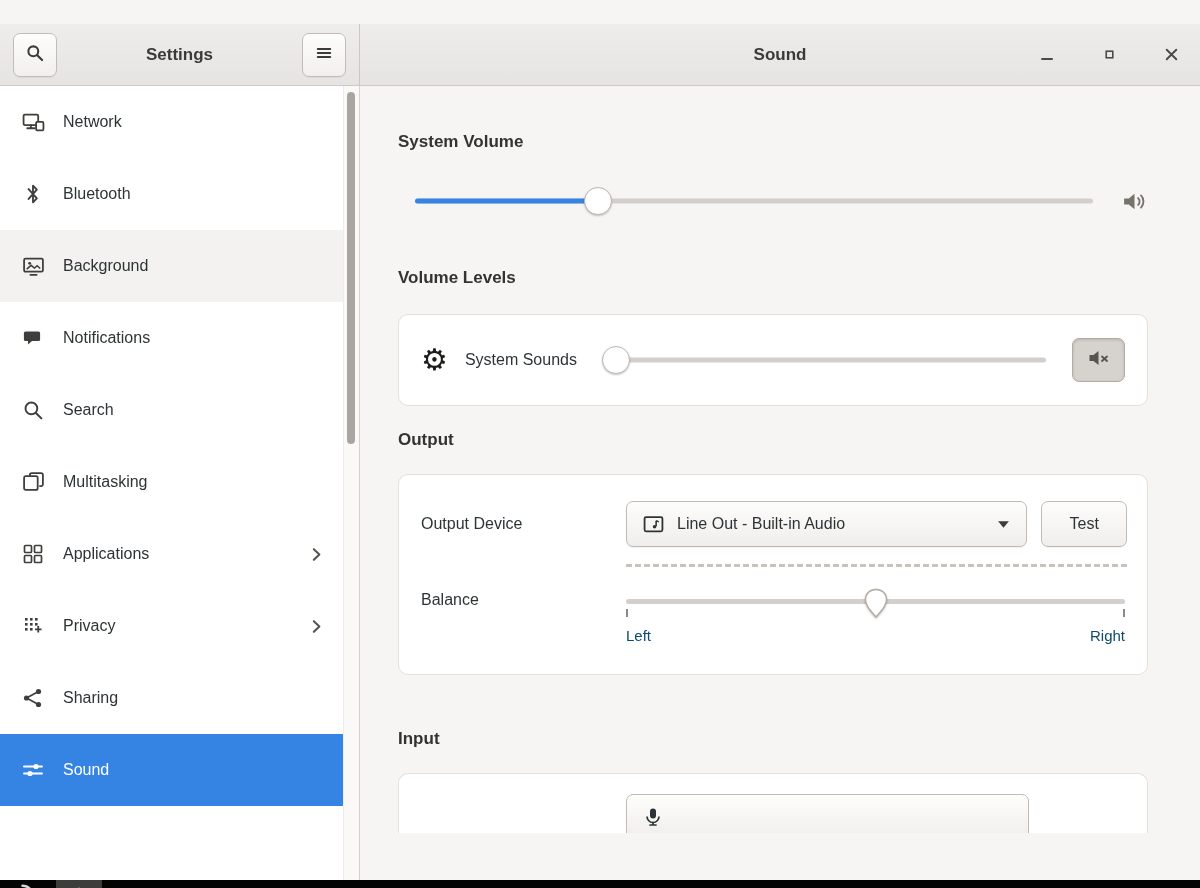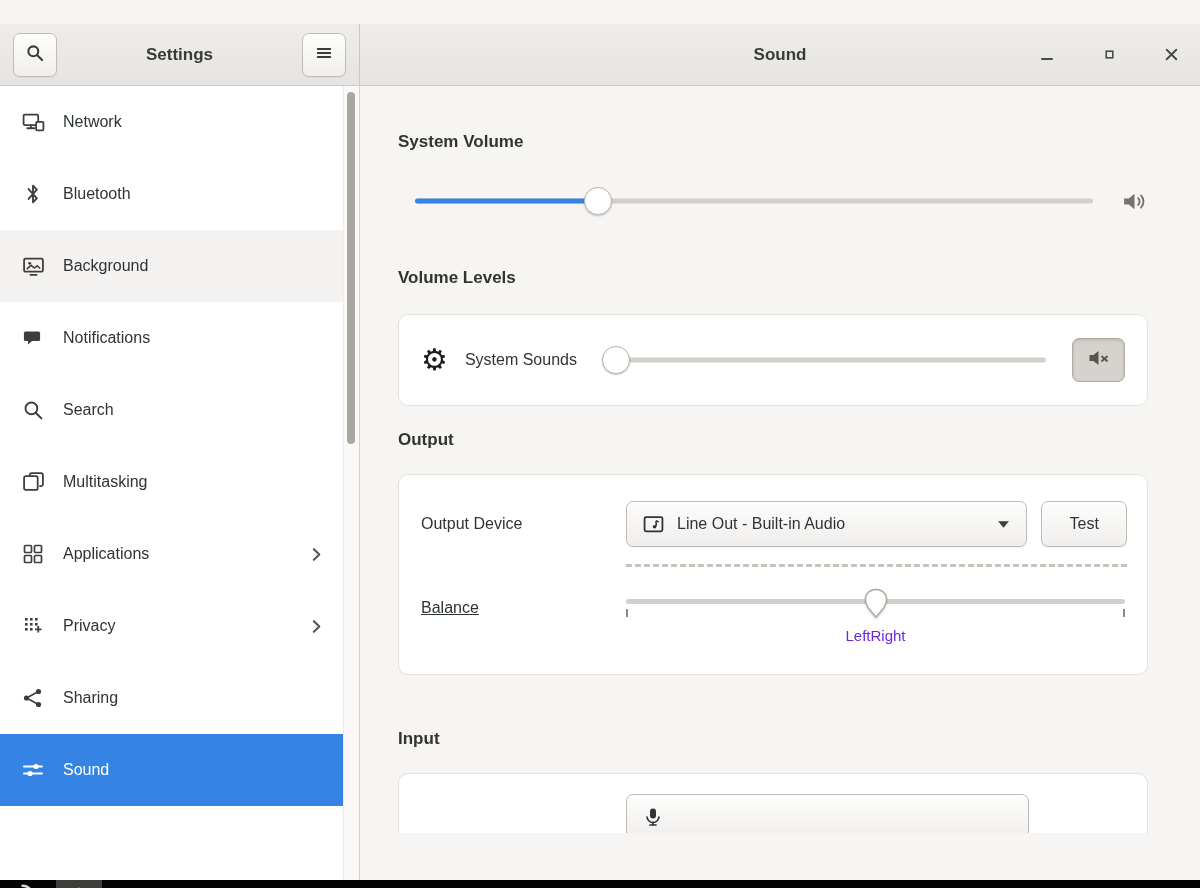--- a/index.html
+++ b/index.html
@@ -92,28 +92,28 @@
   .dd-icon { color: #2e3436; display: flex; }
   .test-btn {
     margin-left: 14px; width: 86px; height: 46px; border: 1px solid #c2bbb3; border-radius: 7px;
     background: linear-gradient(#fdfdfc, #f0eeec); box-shadow: 0 1px 1px rgba(0,0,0,.06);
     font-size: 16px; color: #2e3436; display: flex; align-items: center; justify-content: center; cursor: pointer;
     font-family: "Liberation Sans", sans-serif;
   }
   .dashed-sep { border: none; border-top: 3px dashed #c9c3bc; margin: 17px 0 20px 205px; }
 
   .balance-row { display: flex; align-items: flex-start; margin-top: 6px; }
-  .balance-row .row-label { margin-top: 12px; text-decoration: underline; }
+  .balance-row .row-label { margin-top: 4px; }
   .balance-slider-wrap { flex: 1; padding-right: 2px; }
   .bal-slider { position: relative; height: 32px; cursor: pointer; }
   .bal-slider .track { position: absolute; top: 12px; left: 0; right: 0; height: 5px; border-radius: 3px; background: #d4cfca; }
   .bal-tick { position: absolute; top: 22px; width: 2px; height: 8px; background: #8d8880; }
   .bal-tick.left { left: 0; } .bal-tick.right { right: 0; }
   .bal-knob { position: absolute; top: 0; transform: translateX(-50%); filter: drop-shadow(0 1px 1px rgba(0,0,0,.25)); cursor: pointer; }
-  .bal-labels { display: flex; justify-content: center; margin-top: 8px; font-size: 15px; color: #6d28d9; }
+  .bal-labels { display: flex; justify-content: space-between; margin-top: 8px; font-size: 15px; color: #0c4a6e; }
 
   .card-input { margin-top: 24px; height: 60px; border-radius: 10px 10px 0 0; border-bottom: none; padding: 20px 20px 0 22px; overflow: hidden; }
   .card-input .dropdown { margin-left: 205px; }
 
   
   .taskbar {
     position: absolute; left: 0; bottom: 0; width: 1200px; height: 32px; background: #040404;
     display: flex; align-items: center; color: #e8e8e8;
   }
   .tb-left { display: flex; align-items: center; height: 100%; }

